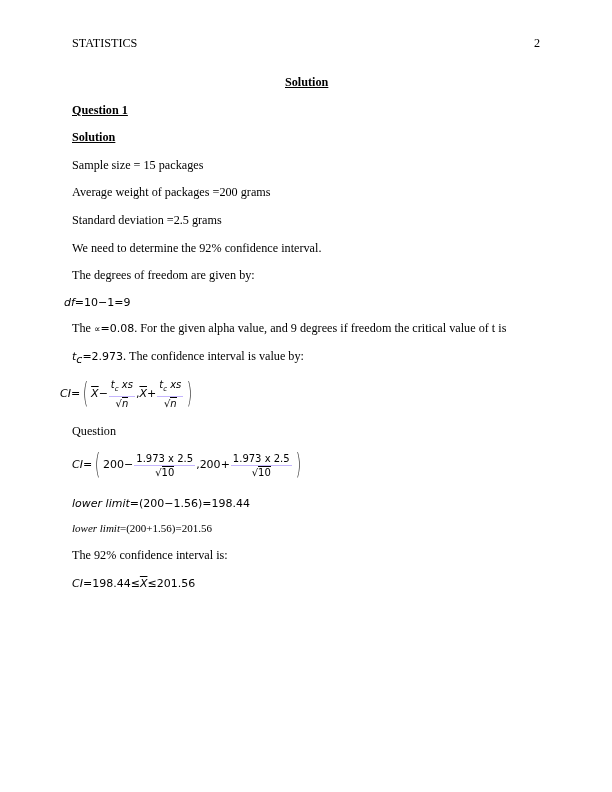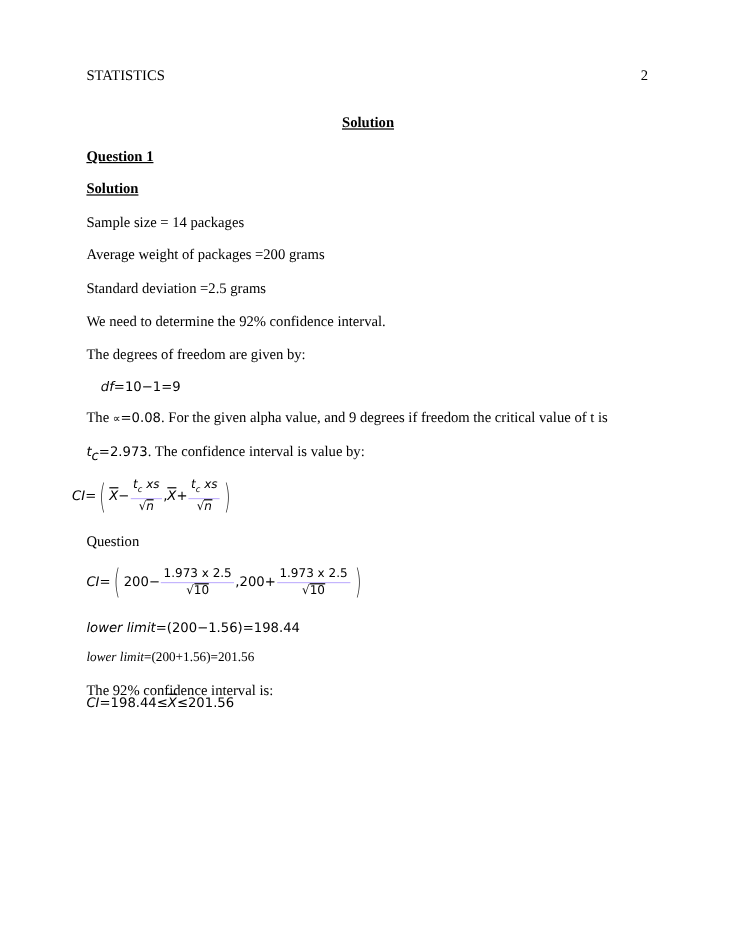--- a/index.html
+++ b/index.html
@@ -1,18 +1,18 @@
 <!DOCTYPE html>
 <html><head>
 <meta charset="utf-8">
 <style>
   html, body { margin:0; padding:0; background:#fff; }
   body { width:612px; height:792px; position:relative; overflow:hidden;
          font-family:"Liberation Serif", serif; color:#000; font-size:12.2px; }
-  .abs { position:absolute; white-space:nowrap;margin-top:20px; }
+  .abs { position:absolute; white-space:nowrap; }
   .math { font-family:"DejaVu Sans", sans-serif; font-size:11px; }
   .it { font-style:italic; }
   .u { text-decoration:underline; font-weight:bold; }
   .ovl { text-decoration:overline; }
   .frac { display:inline-block; vertical-align:middle; text-align:center; margin:0 1px; }
   .frac .num { display:block; border-bottom:1px solid #c4b5fd; padding:0 2px; line-height:13px; font-size:10px; }
   .frac .den { display:block; line-height:13px; font-size:10px; }
   .paren { display:inline-block; vertical-align:middle; font-size:28px; font-weight:100; line-height:28px; transform:scaleX(0.5); color:#333; }
   .sqrt { border-top:1px solid #000; }
   sub { font-size:7px; }
@@ -20,27 +20,27 @@
 </head>
 <body>
 
 <div class="abs" style="left:72px; top:36px;">STATISTICS</div>
 <div class="abs" style="left:534px; top:36px;">2</div>
 
 <div class="abs u" style="left:285px; top:75px;">Solution</div>
 <div class="abs u" style="left:72px; top:103px;">Question 1</div>
 <div class="abs u" style="left:72px; top:130px;">Solution</div>
 
-<div class="abs" style="left:72px; top:158px;">Sample size = 14 packages</div>
+<div class="abs" style="left:72px; top:158px;">Sample size = 15 packages</div>
 <div class="abs" style="left:72px; top:185px;">Average weight of packages =200 grams</div>
 <div class="abs" style="left:72px; top:213px;">Standard deviation =2.5 grams</div>
 <div class="abs" style="left:72px; top:241px;">We need to determine the 92% confidence interval.</div>
 <div class="abs" style="left:72px; top:268px;">The degrees of freedom are given by:</div>
 
-<div class="abs math" style="left:84px; top:296px;">
+<div class="abs math" style="left:64px; top:296px;">
   <span class="it">df</span><span>=10−1=9</span>
 </div>
 
 <div class="abs" style="left:72px; top:321px;">
   <span>The</span>
   <span class="math" style="font-size:9px;">∝</span><span class="math">=0.08</span><span>. For the given alpha value, and 9 degrees if freedom the critical value of t is</span>
 </div>
 
 <div class="abs" style="left:72px; top:349px;">
   <span class="math it">t</span><sub class="math it">c</sub><span class="math">=2.973</span><span>. The confidence interval is value by:</span>
@@ -58,15 +58,15 @@
 
 <div class="abs math" style="left:72px; top:497px;">
   <span class="it">lower limit</span><span>=(200−1.56)=198.44</span>
 </div>
 <div class="abs math" style="left:72px; top:522px;font-family:Liberation Serif, serif;">
   <span class="it">lower limit</span><span>=(200+1.56)=201.56</span>
 </div>
 
 <div class="abs" style="left:72px; top:548px;">The 92% confidence interval is:</div>
 
-<div class="abs math" style="left:72px; top:559px;">
+<div class="abs math" style="left:72px; top:577px;">
   <span class="it">CI</span><span>=198.44≤</span><span class="ovl it">X</span><span>≤201.56</span>
 </div>
 
 </body></html>

